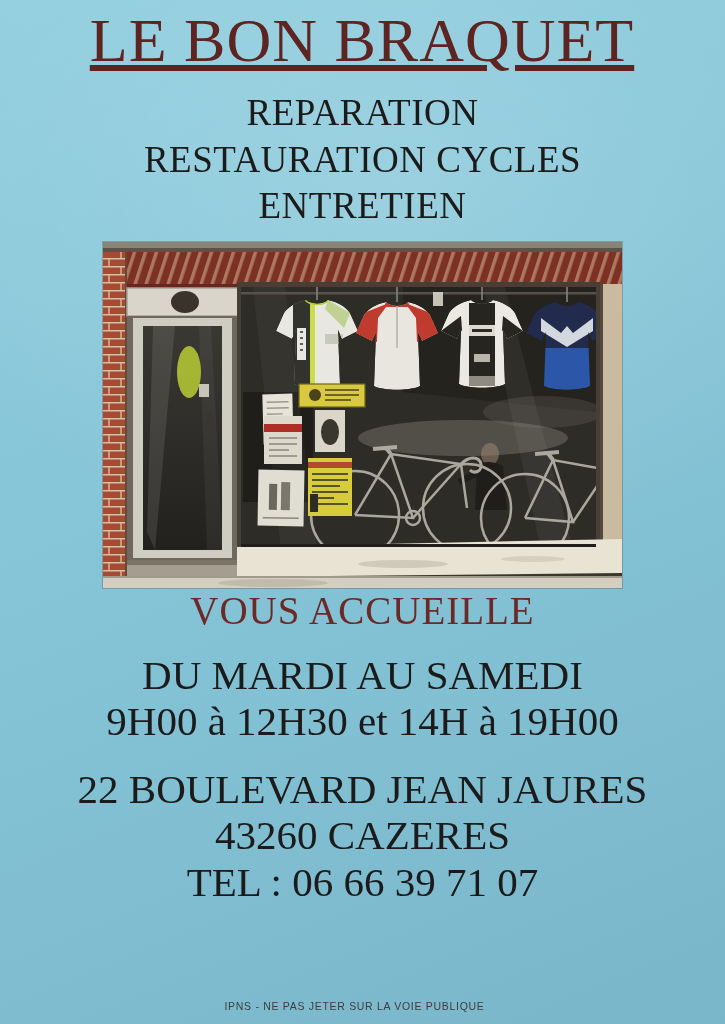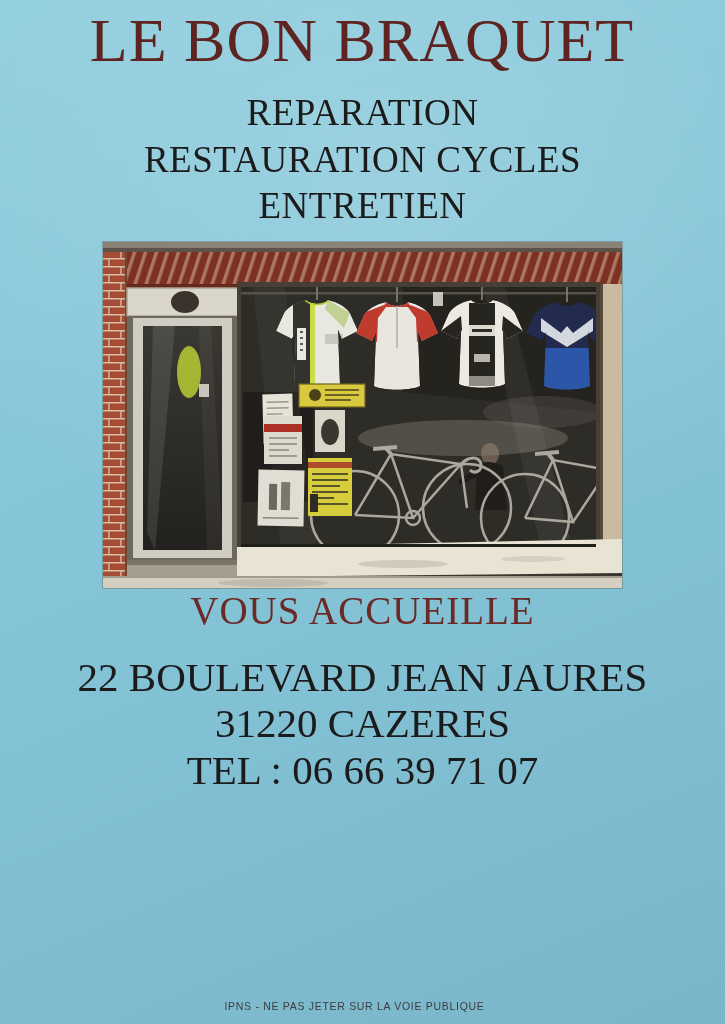--- a/index.html
+++ b/index.html
@@ -10,21 +10,21 @@
   .poster{
     position:relative;width:725px;height:1024px;
     background:
       radial-gradient(ellipse 120% 60% at 55% 18%, rgba(255,255,255,.14), rgba(255,255,255,0) 60%),
       linear-gradient(158deg,#93cfdf 0%,#88c7d9 34%,#82c0d3 62%,#7ab6ca 100%);
     display:flex;flex-direction:column;align-items:center;
   }
   .title{
     margin:8px 1px 0 0;
     font-size:62px;font-weight:normal;letter-spacing:1px;line-height:1.05;
-    color:#5e2421;white-space:nowrap;
+    color:#5e2421;white-space:nowrap;text-decoration:underline;
   }
   .services{margin-top:17px;text-align:center;}
   .service-line{
     font-size:37px;line-height:1.26;color:#1b1b1b;letter-spacing:.5px;white-space:nowrap;
   }
   .photo{
     margin:12px 0 0 0;width:519px;height:346px;
     box-shadow:0 0 0 1px rgba(90,80,70,.35);
     background:#3a372f;
   }
@@ -226,22 +226,26 @@
         <ellipse cx="430" cy="317" rx="32" ry="3" fill="#b8b2a2" opacity="0.4"></ellipse>
       </g>
       <rect x="0" y="334" width="519" height="12" fill="#d5cfc1"></rect>
       <rect x="0" y="334" width="519" height="2" fill="#a29a8b"></rect>
       <ellipse cx="170" cy="341" rx="55" ry="4" fill="#b5aea0" opacity="0.6"></ellipse>
     </svg>
   </figure>
 
   <div class="welcome">VOUS ACCUEILLE</div>
 
+  <div class="sched">
+    <div class="black-line">DU MARDI AU SAMEDI</div>
+    <div class="black-line">9H00 à 12H30 et 14H à 19H00</div>
+  </div>
 
   <div class="addr">
     <div class="black-line">22 BOULEVARD JEAN JAURES</div>
-    <div class="black-line">31220 CAZERES</div>
+    <div class="black-line">43260 CAZERES</div>
   </div>
 
   <div class="black-line phone">TEL : 06 66 39 71 07</div>
 
   <div class="footer-note">IPNS - NE PAS JETER SUR LA VOIE PUBLIQUE</div>
 </div>
 
 </body></html>

